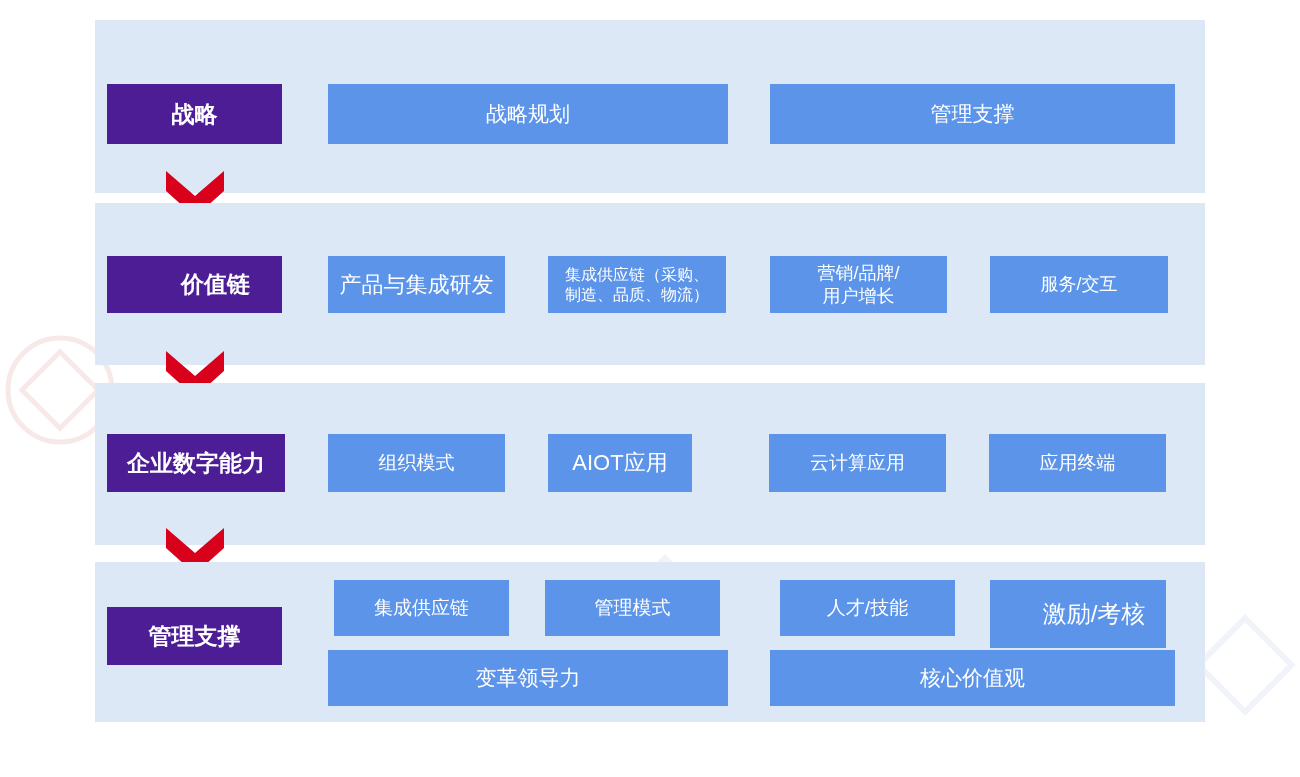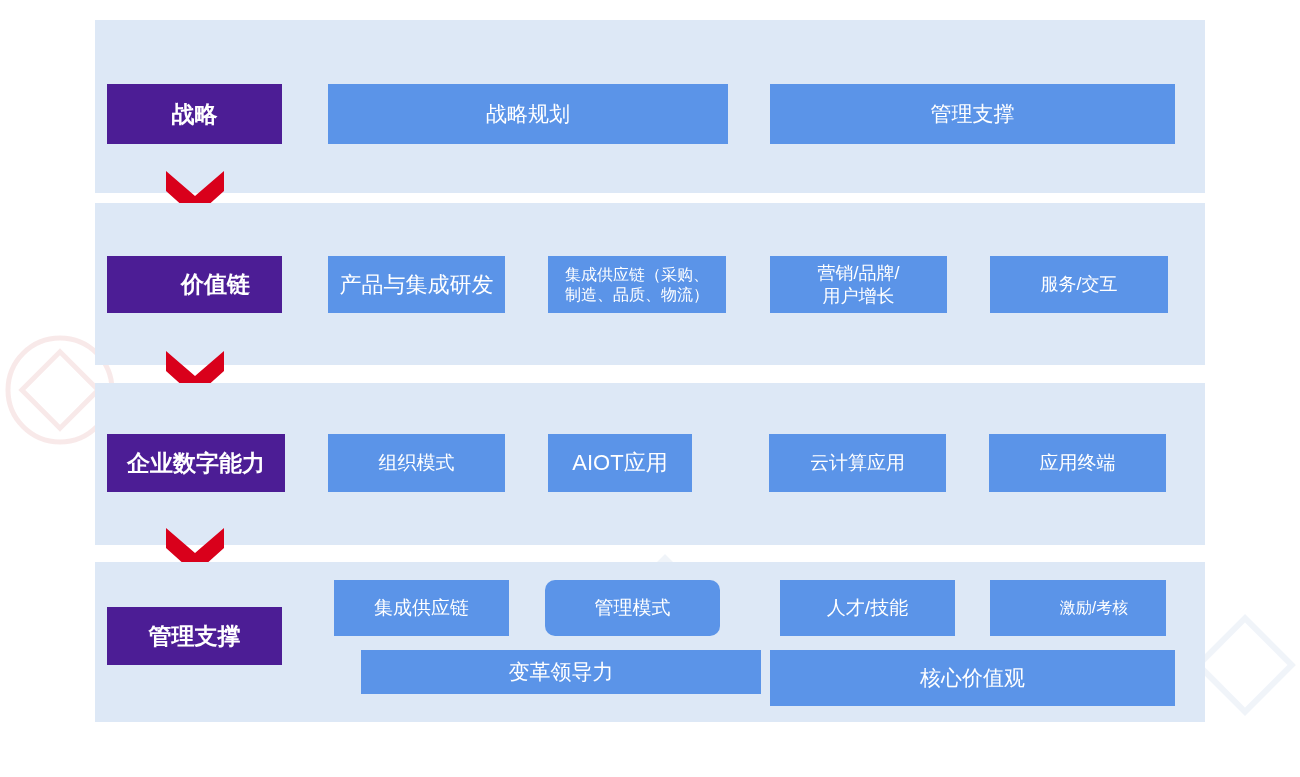--- a/index.html
+++ b/index.html
@@ -166,23 +166,23 @@
       <path d="M0,0 L0,20 L29,46 L58,20 L58,0 L29,25 Z" fill="#d9001b"></path>
     </svg>
   </div>
 
   <div class="band band-4"></div>
 
   <div class="box dark" style="left:107px; top:607px; width:175px; height:58px; font-size:23px;">管理支撑</div>
 
   <div class="box light" style="left:334px; top:580px; width:175px; height:56px; font-size:19px;">集成供应链</div>
 
-  <div class="box light" style="left:545px; top:580px; width:175px; height:56px; font-size:19px;border-radius:10px;">管理模式</div>
+  <div class="box light" style="left:545px; top:580px; width:175px; height:56px; font-size:19px;">管理模式</div>
 
   <div class="box light" style="left:780px; top:580px; width:175px; height:56px; font-size:19px;">人才/技能</div>
 
-  <div class="box light" style="left:990px; top:580px; width:176px; height:56px; font-size:16px;padding-left:38px;">激励/考核</div>
+  <div class="box light" style="left:990px; top:580px; width:176px; height:68px; font-size:24px;padding-left:38px;">激励/考核</div>
 
-  <div class="box light" style="left:328px; top:650px; width:400px; height:44px; font-size:21px;margin-left:33px;">变革领导力</div>
+  <div class="box light" style="left:328px; top:650px; width:400px; height:56px; font-size:21px;">变革领导力</div>
 
   <div class="box light" style="left:770px; top:650px; width:405px; height:56px; font-size:21px;">核心价值观</div>
 
 </div>
 
 </body></html>

